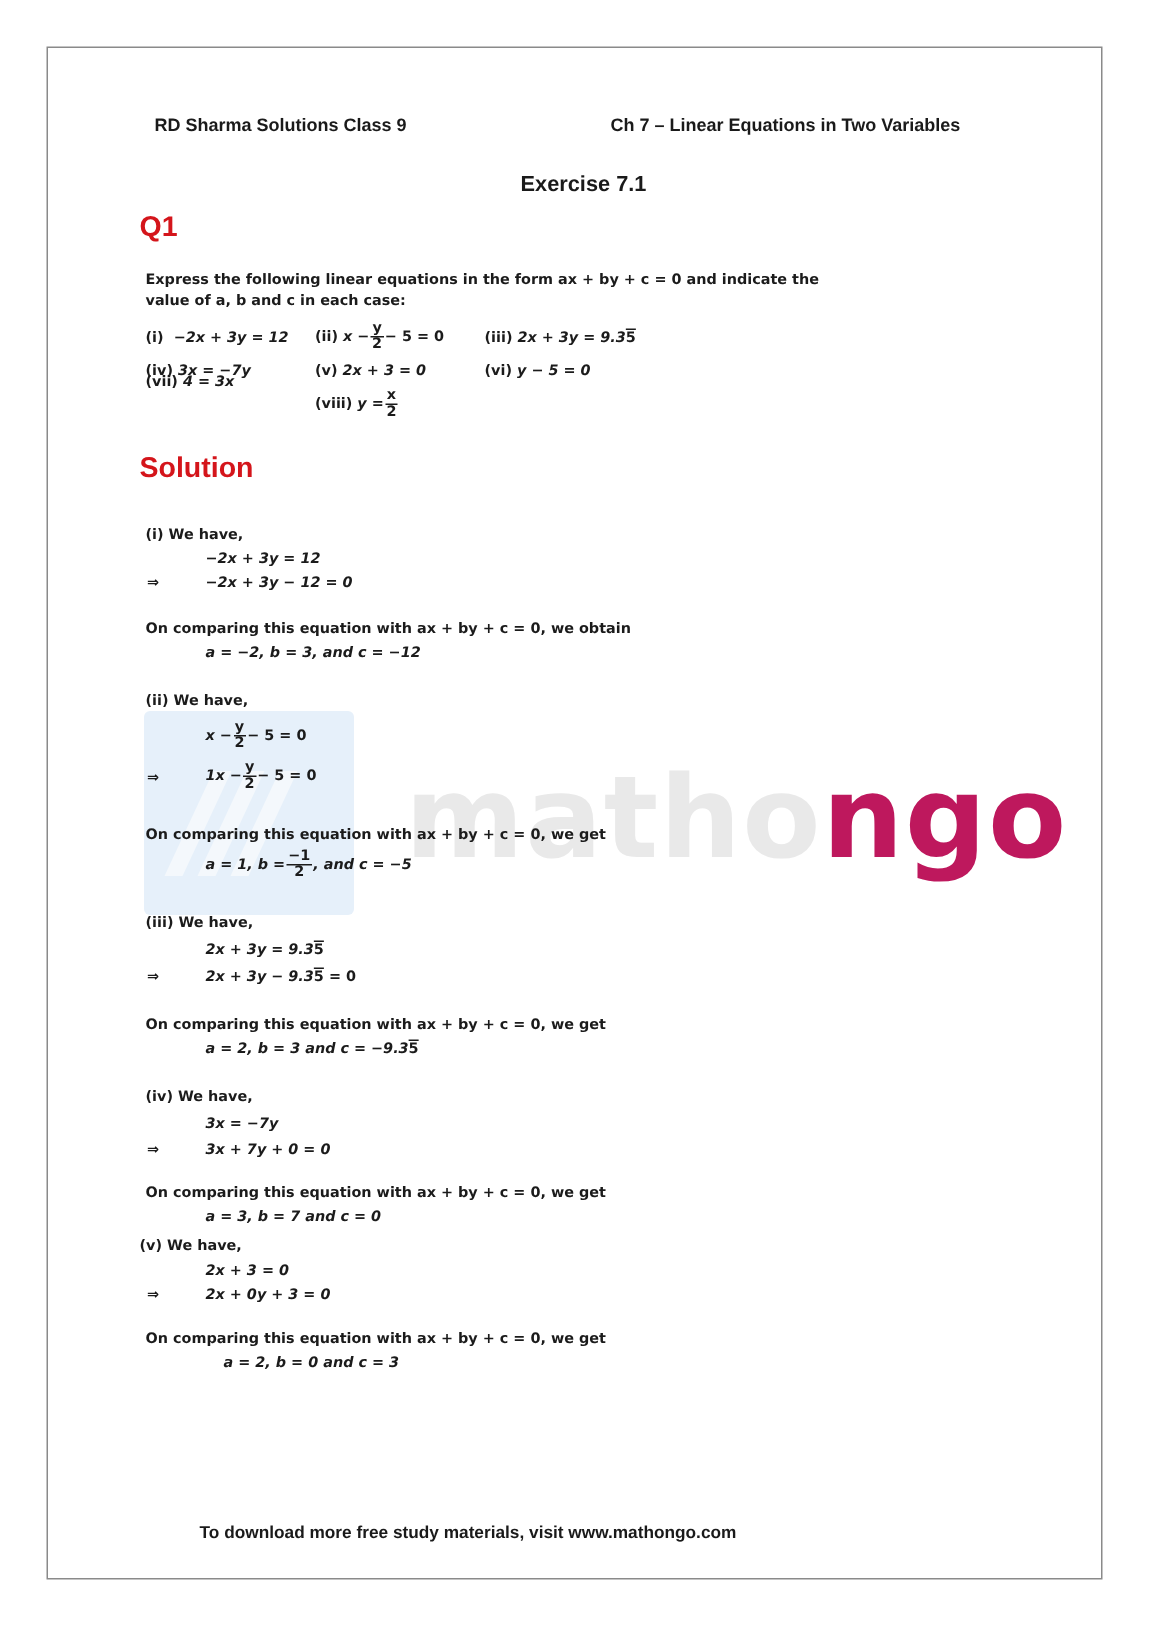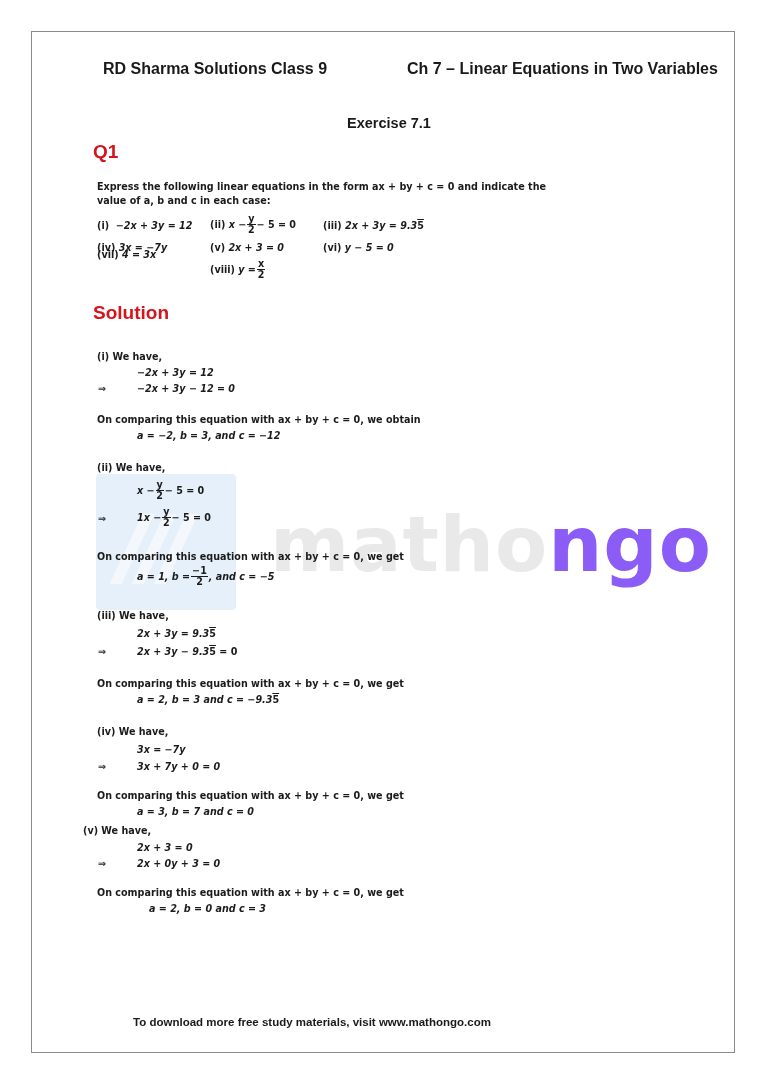--- a/index.html
+++ b/index.html
@@ -1,33 +1,33 @@
 <!DOCTYPE html>
 <html><head>
 <meta charset="utf-8">
 <style>
   html, body { margin: 0; padding: 0; background: #ffffff; }
   body { width: 768px; height: 1086px; position: relative; overflow: hidden; font-family: "Liberation Sans", sans-serif; color: #111; }
   .page-border { position: absolute; left: 31px; top: 31px; width: 704px; height: 1022px; border: 1.5px solid #8a8a8a; box-sizing: border-box; }
-  .hdr { position: absolute; top: 60px; font-size: 16px; font-weight: bold; color: #1a1a1a; padding-left: 10px; }
+  .hdr { position: absolute; top: 76px; font-size: 12px; font-weight: bold; color: #1a1a1a; padding-left: 10px; }
   .hdr-left { left: 93px; }
   .hdr-right { left: 397px; }
   .ex-title { position: absolute; top: 115px; left: 0; width: 768px; text-align: center; font-size: 14.5px; font-weight: bold; color: #1a1a1a; padding-left: 10px; box-sizing: border-box; }
   .red-head { position: absolute; left: 93px; font-size: 19px; font-weight: bold; color: #d4151b; }
   .q1 { top: 141px; }
   .sol { top: 302px; }
   .math { font-family: "DejaVu Sans", sans-serif; font-size: 9.6px; font-weight: bold; color: #1b1b1b; position: absolute; white-space: nowrap; }
   .math i { font-style: italic; }
   .frac { display: inline-block; vertical-align: middle; text-align: center; line-height: 10px; margin: 0 1px; }
   .frac .num { display: block; border-bottom: 1px solid #1b1b1b; padding: 0 1px; }
   .frac .den { display: block; }
   .over { text-decoration: overline; }
   .arrow { position: absolute; left: 98px; }
   .watermark { position: absolute; left: 270px; top: 500px; font-family: "DejaVu Sans", sans-serif; font-weight: bold; font-size: 76px; color: #e9e9e9; letter-spacing: 1px; z-index: 0; }
-  .watermark .go { color: #8b5cf6; }
+  .watermark .go { color: #be185d; }
   .wm-logo { position: absolute; left: 96px; top: 474px; width: 140px; height: 136px; background: #e6f0fa; border-radius: 4px; z-index: 0; overflow: hidden; }
   .wm-logo .stripe { position: absolute; width: 12px; height: 70px; background: #f4f8fc; transform: skewX(-25deg); top: 40px; }
   .content { position: relative; z-index: 1; }
   .footer { position: absolute; top: 1016px; left: 0; width: 624px; text-align: center; font-size: 11.5px; font-weight: bold; color: #1a1a1a; }
 </style>
 </head>
 <body>
 
 <div class="page-border"></div>
 
@@ -105,21 +105,21 @@
   <div class="math" style="left:97px; top:678px;">On comparing this equation with ax + by + c = 0,  we get</div>
   <div class="math" style="left:137px; top:694px;"><i>a = 2,  b = 3 and c = −9.3</i><span class="over">5</span></div>
 
   <div class="math" style="left:97px; top:726px;">(iv) We have,</div>
   <div class="math" style="left:137px; top:744px;"><i>3x = −7y</i></div>
   <div class="math arrow" style="top:761px;">⇒</div>
   <div class="math" style="left:137px; top:761px;"><i>3x + 7y + 0 = 0</i></div>
   <div class="math" style="left:97px; top:790px;">On comparing this equation with ax + by + c = 0,  we get</div>
   <div class="math" style="left:137px; top:806px;"><i>a = 3,  b = 7 and c = 0</i></div>
 
-  <div class="math" style="left:83px; top:825px;">(v) We have,</div>
+  <div class="math" style="left:93px; top:825px;">(v) We have,</div>
   <div class="math" style="left:137px; top:842px;"><i>2x + 3 = 0</i></div>
   <div class="math arrow" style="top:858px;">⇒</div>
   <div class="math" style="left:137px; top:858px;"><i>2x + 0y + 3 = 0</i></div>
   <div class="math" style="left:97px; top:887px;">On comparing this equation with ax + by + c = 0,  we get</div>
   <div class="math" style="left:137px; top:903px;margin-left:12px;"><i>a = 2,  b = 0 and c = 3</i></div>
 
   <div class="footer">To download more free study materials, visit www.mathongo.com</div>
 </div>
 
 </body></html>

